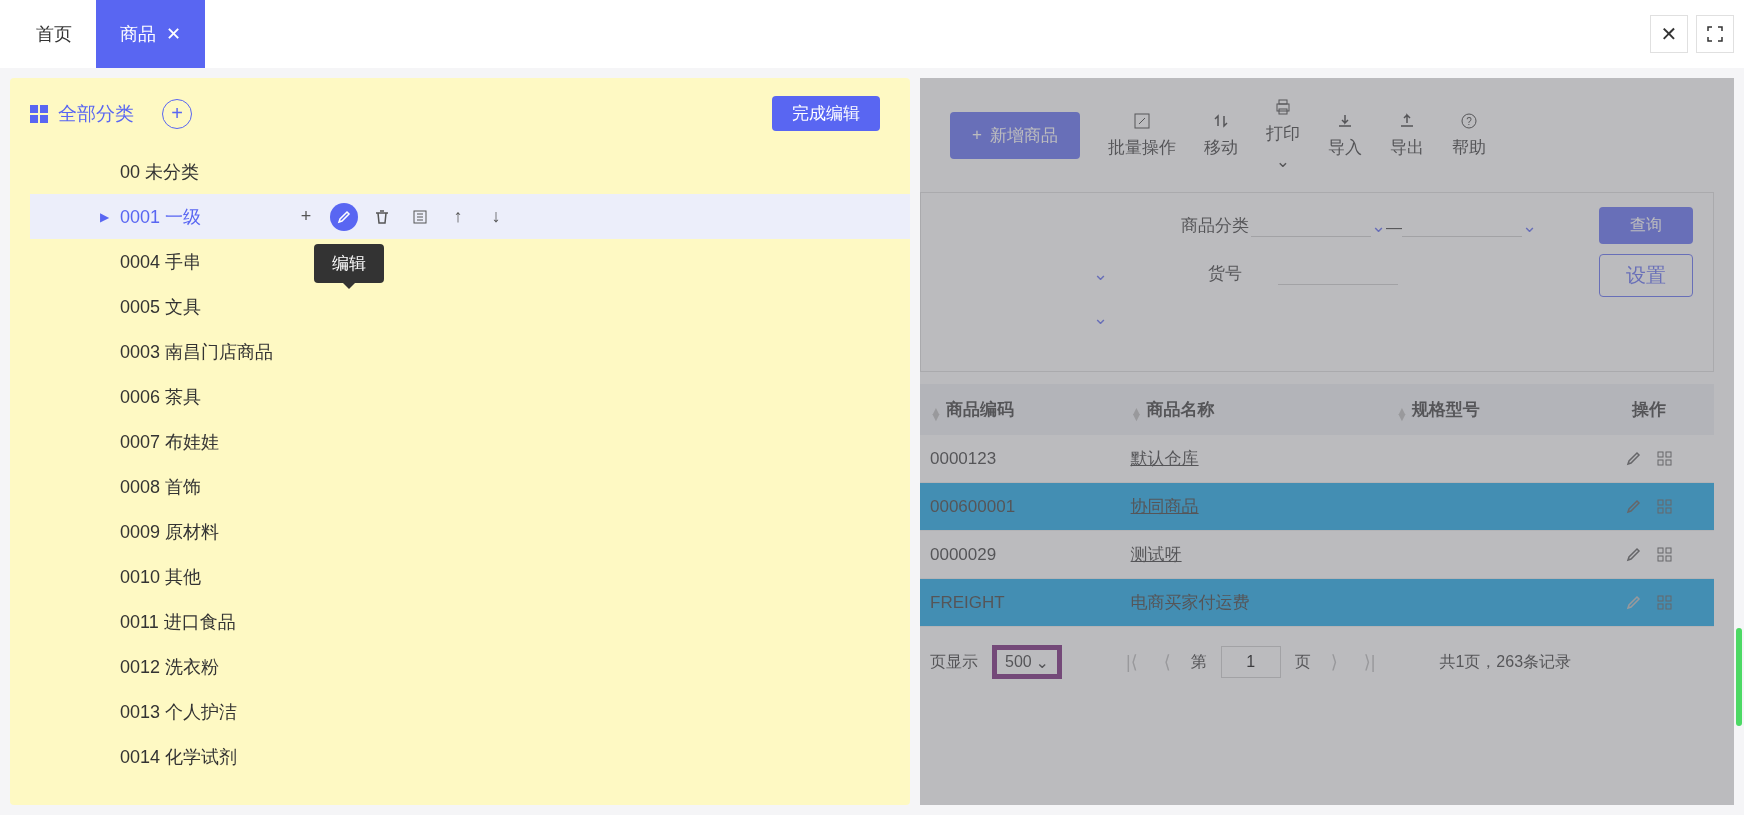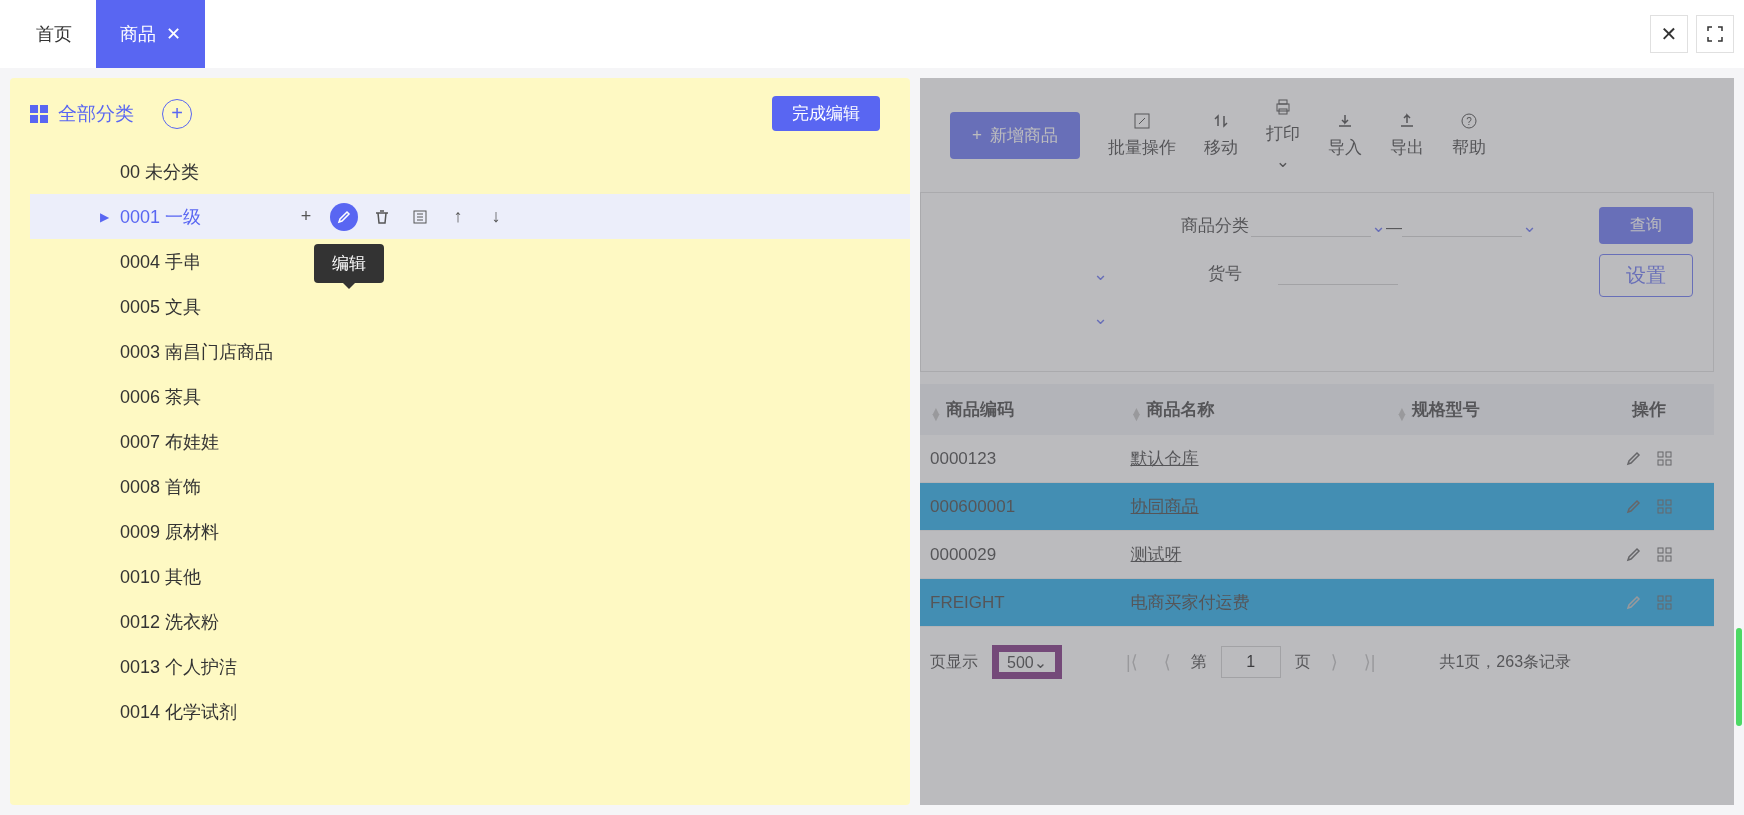--- a/index.html
+++ b/index.html
@@ -65,21 +65,21 @@
 .table th { background: #EFF1F5; padding: 14px 10px; text-align: left; font-size: 17px; font-weight: 600; color: #333; }
 .table td { padding: 12px 10px; font-size: 17px; color: #333; border-bottom: 1px solid #eee; }
 .table tr.odd { background: #0ea5e9; }
 .sort-icon { color: #bbb; font-size: 12px; margin-right: 4px; display: inline-flex; flex-direction: column; line-height: 6px; }
 .link { text-decoration: underline; cursor: pointer; text-align: right; }
 .row-action-icons { display: flex; gap: 14px; align-items: center; justify-content: center; }
 .row-ic { color: #555; font-size: 16px; cursor: pointer; }
 
 .pager { display: flex; align-items: center; gap: 14px; padding: 18px 10px; font-size: 16px; color: #333; }
 .page-input { width: 60px; height: 32px; border: 1px solid #ccc; text-align: center; font-size: 16px; }
-.page-sel { width: 70px; height: 34px; border: 7px solid #701a75; padding: 0 8px; display: inline-flex; align-items: flex-end; justify-content: space-between; }
+.page-sel { width: 70px; height: 34px; border: 5px solid #701a75; padding: 0 8px; display: inline-flex; align-items: center; justify-content: space-between; }
 .pager-nav { color: #bbb; font-size: 18px; cursor: pointer; padding: 0 6px; }
 
 
 .green-bar { position: absolute; right: 2px; top: 628px; width: 6px; height: 98px; background: #4CD964; border-radius: 3px; }
 
 svg { display: block; }
 </style>
 </head>
 <body>
 
@@ -167,20 +167,23 @@
         <div class="cat-row">
           <span>0008 首饰</span>
         </div>
         <div class="cat-row">
           <span>0009 原材料</span>
         </div>
         <div class="cat-row">
           <span>0010 其他</span>
         </div>
         <div class="cat-row">
+          <span>0011 进口食品</span>
+        </div>
+        <div class="cat-row">
           <span>0012 洗衣粉</span>
         </div>
         <div class="cat-row">
           <span>0013 个人护洁</span>
         </div>
         <div class="cat-row">
           <span>0014 化学试剂</span>
         </div>
       </div>
   </div>

